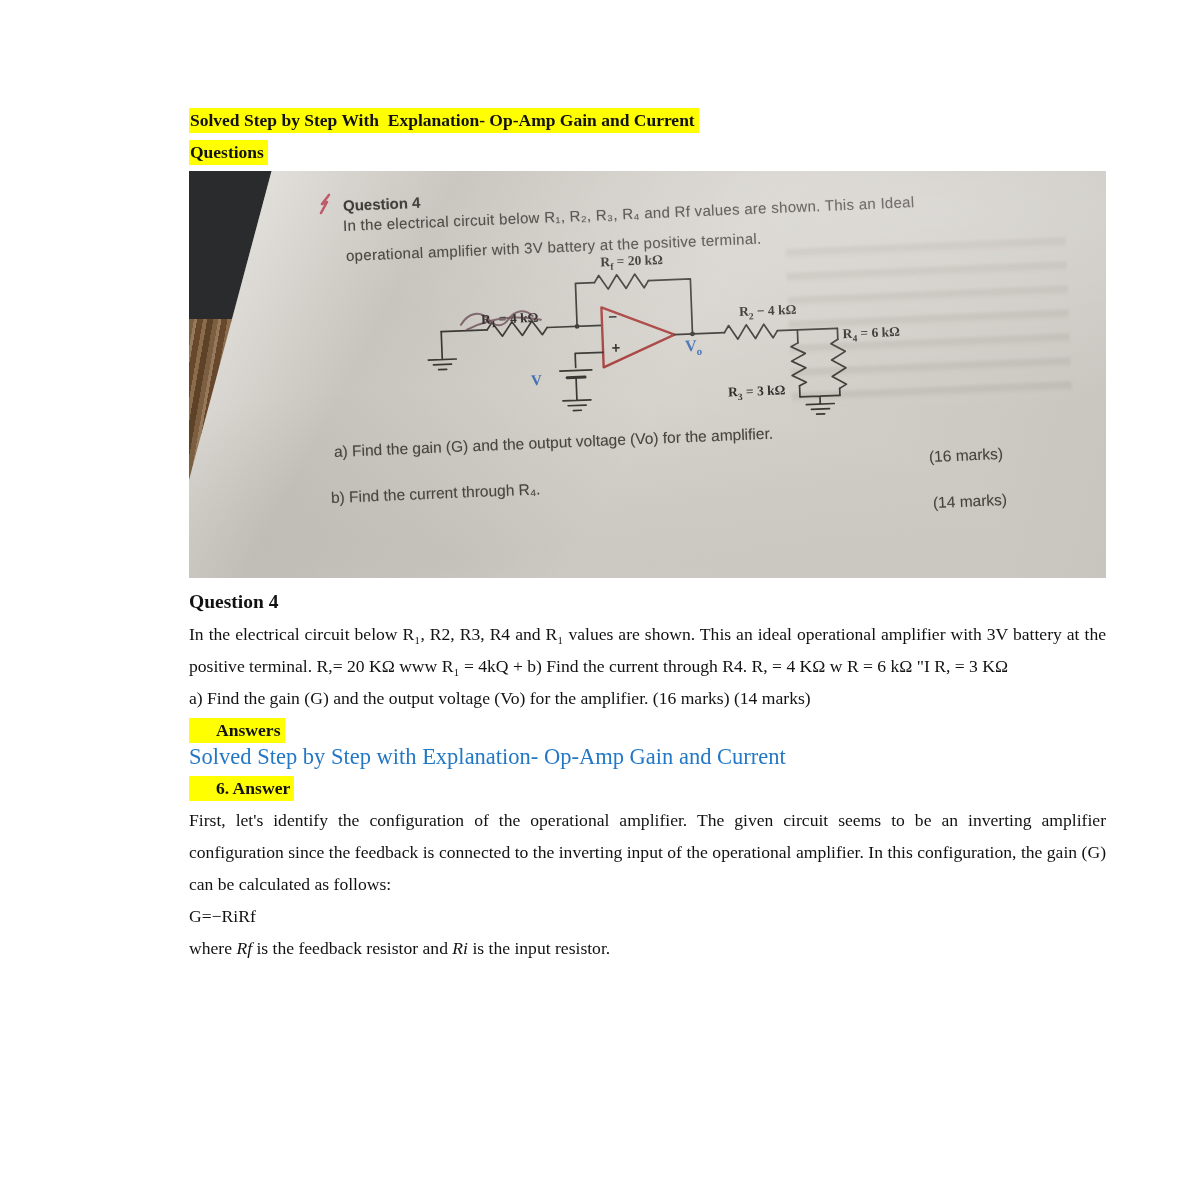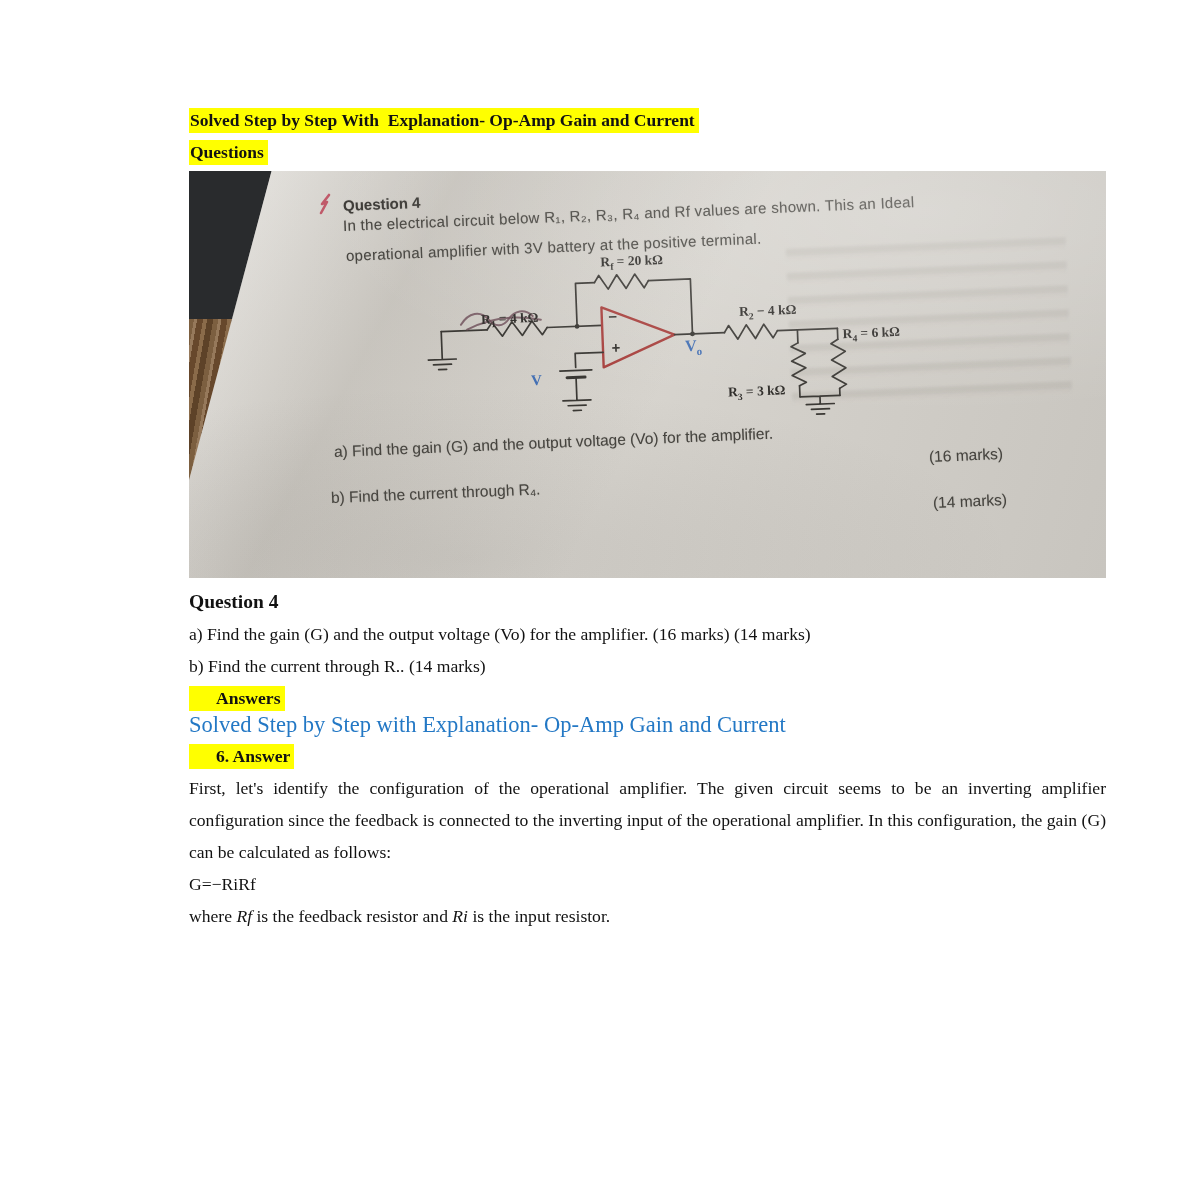--- a/index.html
+++ b/index.html
@@ -170,22 +170,22 @@
       </div>
 
       <div class="ph-txt pq-taska">a) Find the gain (G) and the output voltage (Vo) for the amplifier.</div>
       <div class="ph-txt pq-marksa">(16 marks)</div>
       <div class="ph-txt pq-taskb">b) Find the current through R₄.</div>
       <div class="ph-txt pq-marksb">(14 marks)</div>
     </div>
   </div>
 
   <h2 class="qhead">Question 4</h2>
+  <p class="body just">In the electrical circuit below R₁, R2, R3, R4 and R₁ values are shown. This an ideal operational amplifier with 3V battery at the positive terminal. R,= 20 KΩ www R₁ = 4kQ + b) Find the current through R4. R, = 4 KΩ w R = 6 kΩ "I R, = 3 KΩ</p>
   <p class="body">a) Find the gain (G) and the output voltage (Vo) for the amplifier. (16 marks) (14 marks)</p>
-  <p class="body">b) Find the current through R.. (14 marks)</p>
   <p class="body">
     <span class="hl b">Answers</span>
   </p>
   <h2 class="blue-head">Solved Step by Step with Explanation- Op-Amp Gain and Current</h2>
   <p class="body">
     <span class="hl b">6. Answer</span>
   </p>
   <p class="body just">First, let's identify the configuration of the operational amplifier. The given circuit seems to be an inverting amplifier configuration since the feedback is connected to the inverting input of the operational amplifier. In this configuration, the gain (G) can be calculated as follows:</p>
   <p class="body formula">G=−RiRf</p>
   <p class="body"><span>where </span><i>Rf</i><span> is the feedback resistor and </span><i>Ri</i><span> is the input resistor.</span></p>

